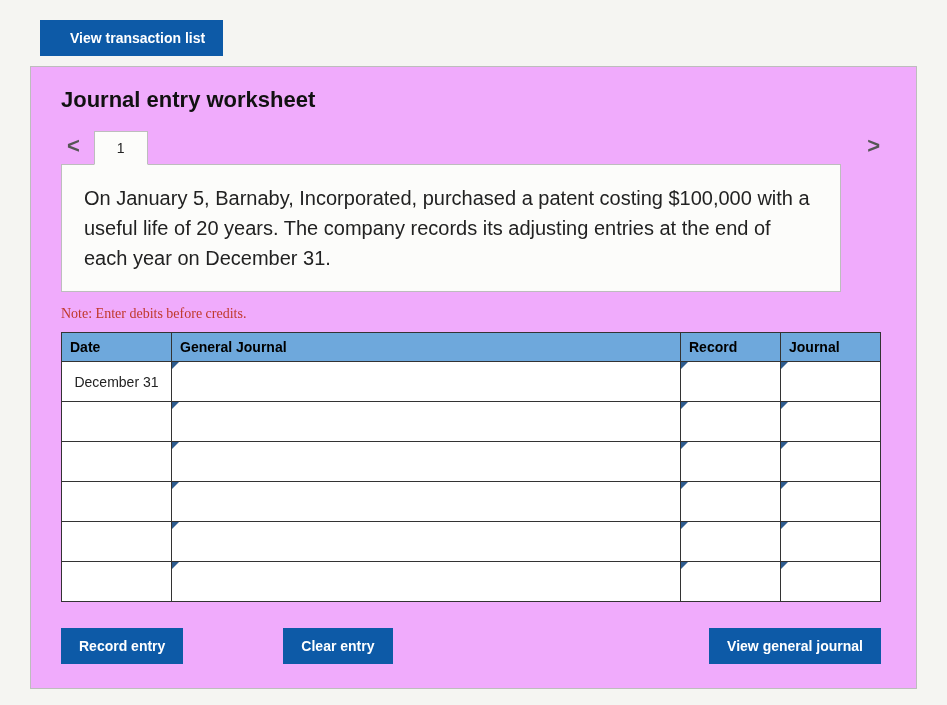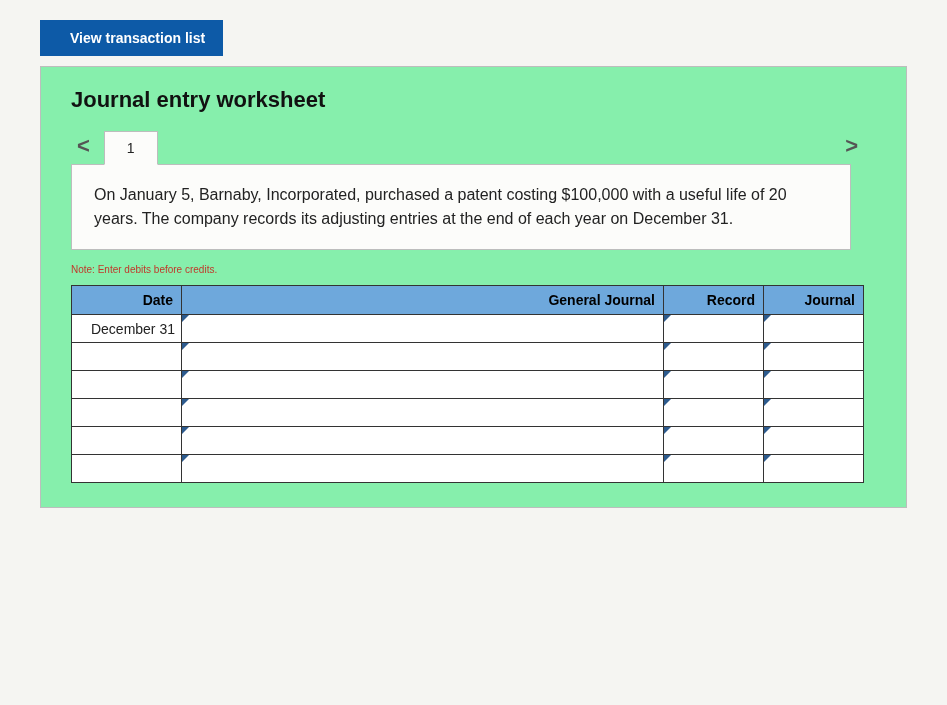--- a/index.html
+++ b/index.html
@@ -16,23 +16,23 @@
     color: #fff;
     border: none;
     padding: 10px 18px;
     font-size: 14px;
     font-weight: bold;
     cursor: pointer;
   }
   .view-transaction { margin: 0 0 10px 20px; display: inline-block; padding-left: 30px; }
   .panel {
     border: 1px solid #bdbdbd;
-    background: #86efac;
-    padding: 20px 42px 24px 30px;
-    margin: 0 20px;
+    background: #f0abfc;
+    padding: 20px 30px 24px 30px;
+    margin: 0 10px;
   }
   .panel-title {
     font-family: Verdana, Geneva, sans-serif;
     font-size: 22px;
     font-weight: bold;
     margin: 0 0 14px 0;
     color: #111;
   }
   .nav-row {
     display: flex;
@@ -58,54 +58,55 @@
     padding: 8px 22px;
     font-size: 14px;
     color: #222;
     cursor: pointer;
     position: relative;
   }
   .prompt-box {
     border: 1px solid #bdbdbd;
     background: #fcfcfa;
     padding: 18px 22px;
-    font-size: 16px;
+    font-size: 20px;
     line-height: 1.5;
     color: #222;
     max-width: 780px;
     position: relative;
     z-index: 1;
   }
   .note {
     color: #c0392b;
-    font-size: 10px;
+    font-size: 14px;
     margin: 14px 0 10px 0;
+    font-family: Liberation Serif, serif;
   }
   table.journal {
     border-collapse: collapse;
     width: 100%;
     max-width: 820px;
     font-size: 14px;
   }
   table.journal th {
     background: #6ea8dc;
     border: 1px solid #333;
     padding: 6px 8px;
     font-weight: bold;
     color: #000;
-    text-align: right;
+    text-align: left;
   }
   table.journal td {
     border: 1px solid #333;
     padding: 4px 6px;
-    height: 28px;
+    height: 40px;
     background: #fff;
     position: relative;
     vertical-align: middle;
-    text-align: right;
+    text-align: center;
   }
   .col-date { width: 110px; }
   .col-gj   { width: auto; }
   .col-debit{ width: 100px; }
   .col-credit{ width: 100px; }
   .cell-marker::before {
     content: "";
     position: absolute;
     top: 0;
     left: 0;
@@ -187,17 +188,23 @@
       </tr>
       <tr>
         <td class="col-date"></td>
         <td class="col-gj cell-marker"></td>
         <td class="col-debit cell-marker"></td>
         <td class="col-credit cell-marker"></td>
       </tr>
     </tbody>
   </table>
 
+  <div class="actions">
+    <button class="btn-primary">Record entry</button>
+    <button class="btn-primary">Clear entry</button>
+    <span class="spacer"></span>
+    <button class="btn-primary">View general journal</button>
+  </div>
 
 </div>
 
 
 
 
 </body></html>

